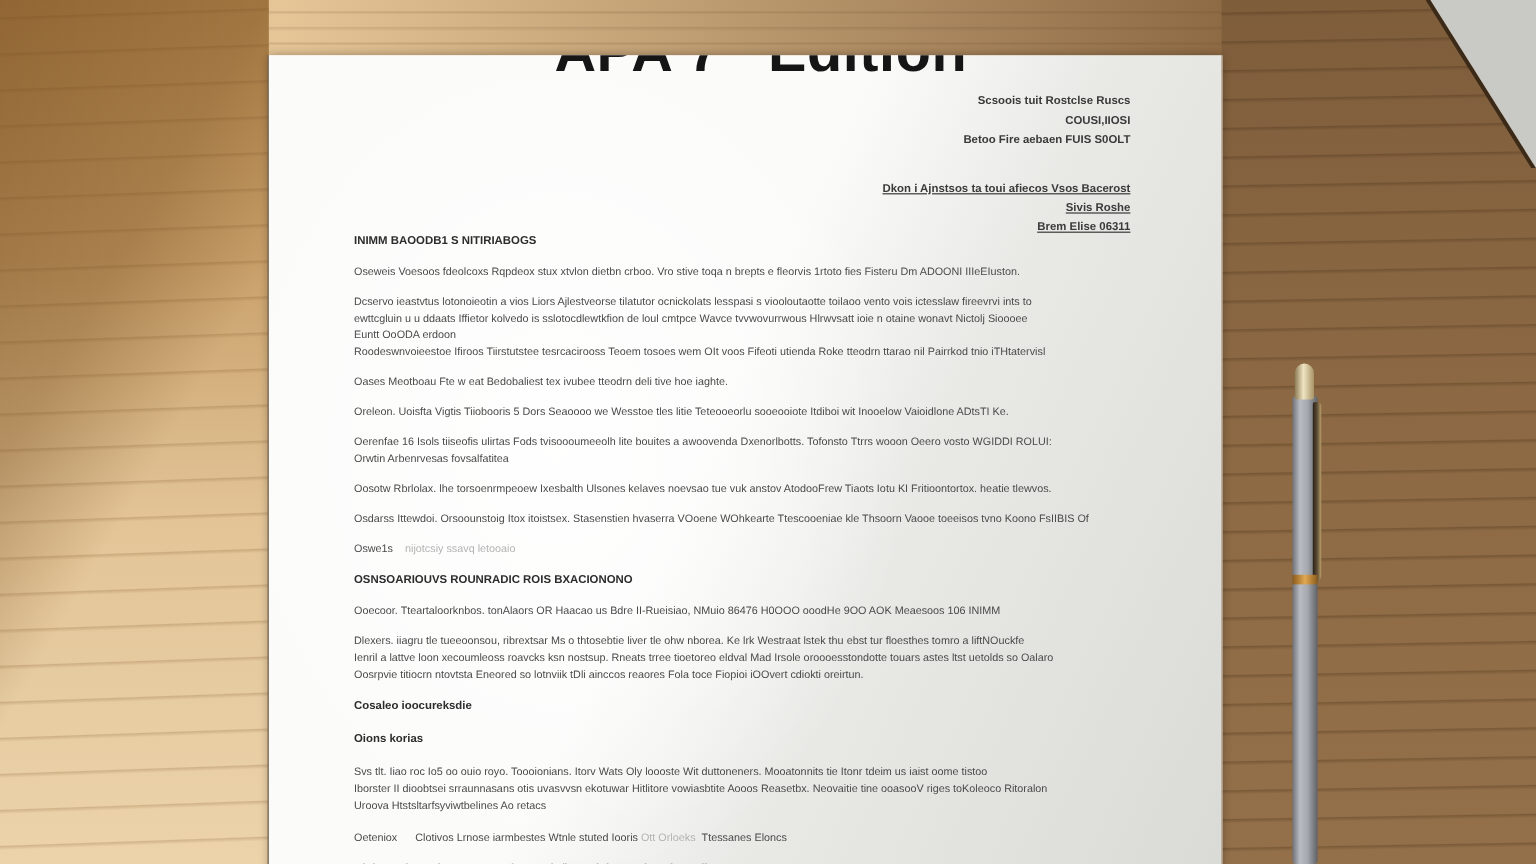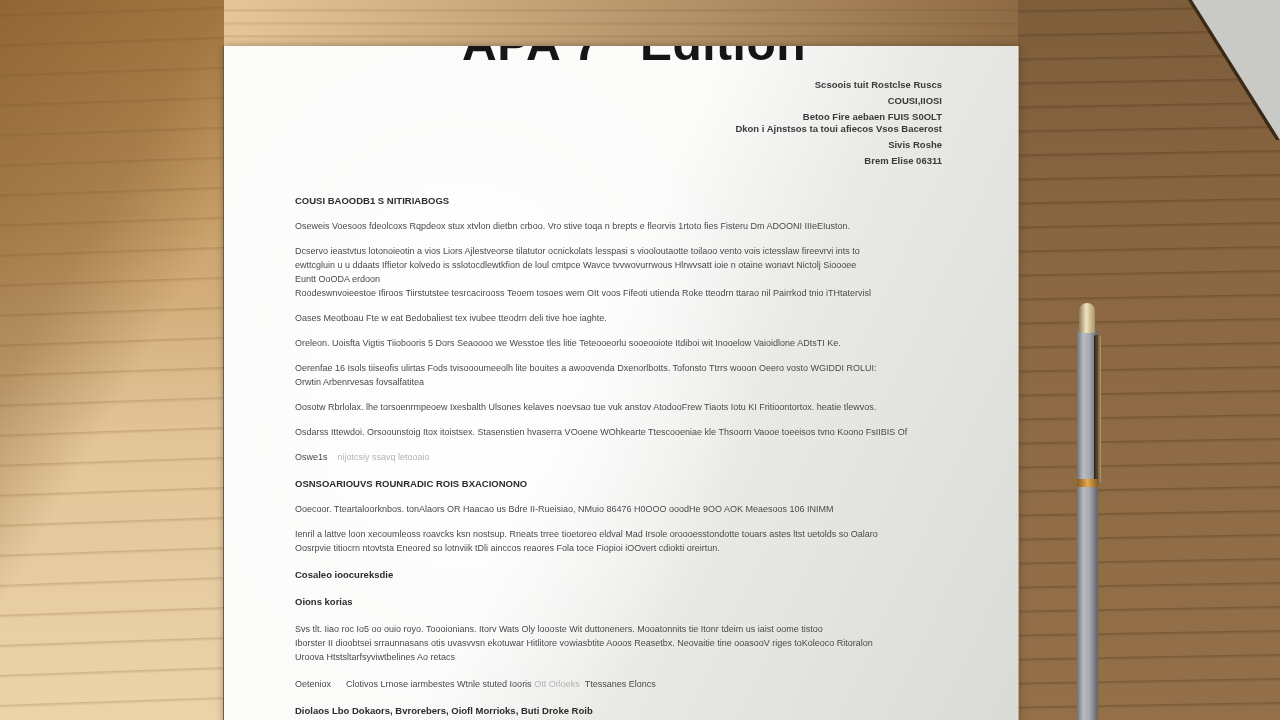--- a/index.html
+++ b/index.html
@@ -61,21 +61,21 @@
       font-size: 48px; font-weight: 700; color: #151515; letter-spacing: 0.5px;
       white-space: nowrap;
     }
     .doc-title sup { font-size: 26px; vertical-align: 18px; }
     .addr {
       position: absolute; right: 76px; text-align: right;
       font-size: 9.5px; font-weight: 700; color: #3a3a3a; line-height: 16px;
       white-space: nowrap;
     }
     .addr1 { top: 31px; }
-    .addr2 { top: 75px; }
+    .addr2 { top: 104px; text-decoration: underline; }
     .body-text {
       position: absolute; left: 71px; top: 148px; width: 652px;
       font-size: 9px; color: #4a4a4a; line-height: 14px;
     }
     .p { margin: 0; white-space: nowrap; overflow: hidden; }
     .heading { font-weight: 700; color: #2c2c2c; font-size: 9.5px; }
     .faint { color: #b3b3b3; }
     .gap-s { height: 11px; }
     .gap-m { height: 13px; }
     
@@ -123,21 +123,21 @@
     <div>Betoo Fire aebaen   FUIS S0OLT</div>
   </div>
   <div class="addr addr2">
     <div>Dkon i Ajnstsos ta  toui afiecos  Vsos  Bacerost</div>
     <div>Sivis Roshe</div>
     <div>Brem   Elise 06311</div>
   </div>
 
   <div class="body-text">
 
-    <div class="p heading">COUSI BAOODB1 S NITIRIABOGS</div>
+    <div class="p heading">INIMM BAOODB1 S NITIRIABOGS</div>
     <div class="gap-s"></div>
 
     <div class="p">Oseweis  Voesoos  fdeolcoxs  Rqpdeox  stux  xtvlon  dietbn  crboo.  Vro  stive  toqa  n  brepts  e  fleorvis  1rtoto  fies  Fisteru  Dm  ADOONI  IIIeEIuston.</div>
     <div class="gap-s"></div>
 
     <div class="p">Dcservo  ieastvtus  lotonoieotin  a  vios  Liors  Ajlestveorse  tilatutor  ocnickolats  lesspasi  s  viooloutaotte  toilaoo  vento  vois  ictesslaw  fireevrvi  ints  to</div>
     <div class="p">ewttcgluin  u  u  ddaats  Iffietor  kolvedo  is  sslotocdlewtkfion  de  loul  cmtpce  Wavce  tvvwovurrwous  Hlrwvsatt  ioie  n  otaine  wonavt  Nictolj  Sioooee</div>
     <div class="p">Euntt  OoODA  erdoon</div>
     <div class="p">Roodeswnvoieestoe  Ifiroos  Tiirstutstee  tesrcacirooss  Teoem  tosoes  wem  OIt  voos  Fifeoti  utienda  Roke  tteodrn  ttarao  nil  Pairrkod  tnio  iTHtatervisl</div>
     <div class="gap-s"></div>
@@ -162,20 +162,21 @@
       <span>Oswe1s</span>&nbsp;&nbsp;&nbsp;&nbsp;<span class="faint">nijotcsiy  ssavq  letooaio</span>
     </div>
     <div class="gap-m"></div>
 
     <div class="p heading">OSNSOARIOUVS ROUNRADIC ROIS BXACIONONO</div>
     <div class="gap-s"></div>
 
     <div class="p">Ooecoor.  Tteartaloorknbos.  tonAlaors  OR  Haacao  us  Bdre  II-Rueisiao,  NMuio  86476  H0OOO  ooodHe  9OO  AOK  Meaesoos  106  INIMM</div>
     <div class="gap-s"></div>
 
+    <div class="p">Dlexers.  iiagru  tle  tueeoonsou,  ribrextsar  Ms  o  thtosebtie  liver  tle  ohw  nborea.  Ke  lrk  Westraat  lstek  thu  ebst  tur  floesthes  tomro  a  liftNOuckfe</div>
     <div class="p">Ienril  a  lattve  loon  xecoumleoss  roavcks  ksn  nostsup.  Rneats  trree  tioetoreo  eldval  Mad  Irsole  oroooesstondotte  touars  astes  ltst  uetolds  so  Oalaro</div>
     <div class="p">Oosrpvie  titiocrn  ntovtsta  Eneored  so  lotnviik  tDli  ainccos  reaores  Fola  toce  Fiopioi  iOOvert  cdiokti  oreirtun.</div>
     <div class="gap-m"></div>
 
     <div class="p heading">Cosaleo  ioocureksdie</div>
     <div class="gap-m"></div>
 
     <div class="p heading">Oions  korias</div>
     <div class="gap-m"></div>
 

